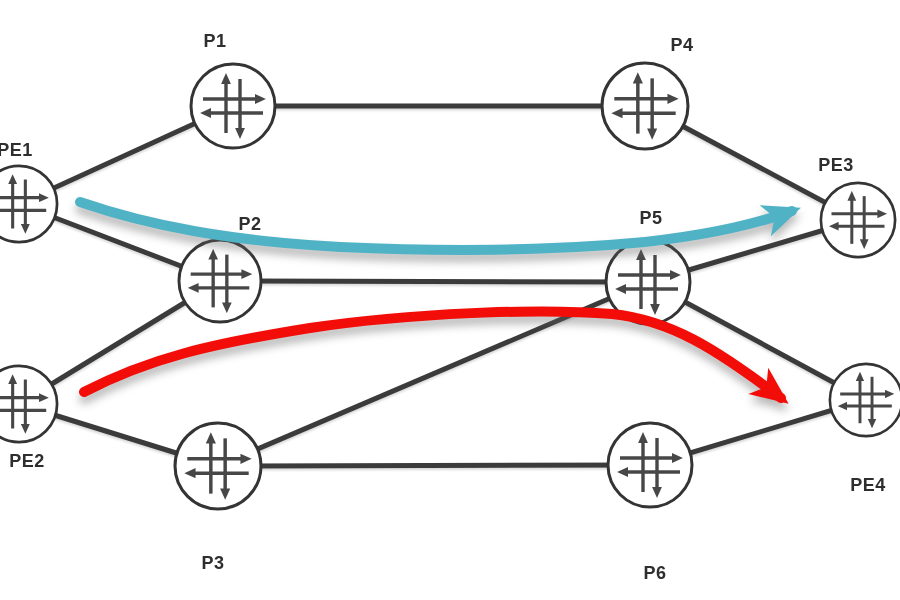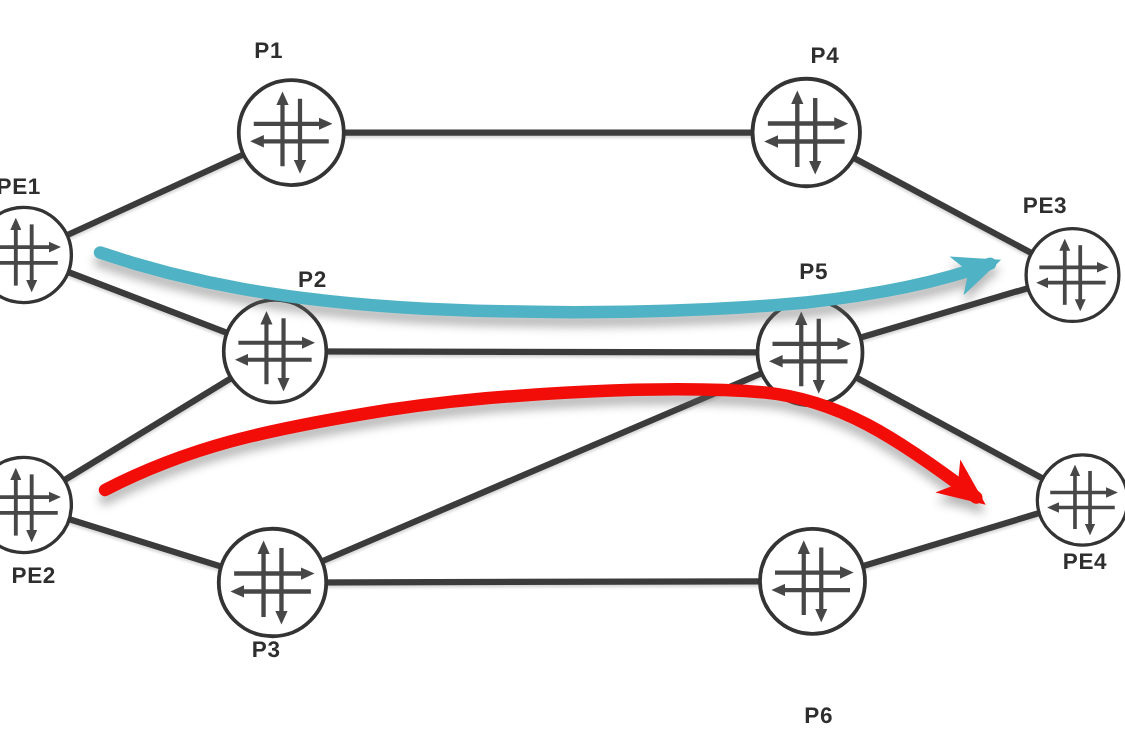--- a/index.html
+++ b/index.html
@@ -147,23 +147,23 @@
           <line x1="30" y1="7" x2="-23" y2="7" stroke="#474747" stroke-width="3.4" marker-end="url(#icon-head)"></line>
         </g>
       </g>
     <g id="lsp-layer">
         <path d="M 80 202 C 150 226, 230 241, 340 247 C 450 252, 560 250, 645 242 C 700 236, 748 227, 792 211" fill="none" stroke="#4fb3c5" stroke-width="10" stroke-linecap="round" marker-end="url(#head-teal)"></path>
         <path d="M 84 392 C 150 358, 210 344, 310 328 C 410 313, 540 308, 612 314 C 670 320, 715 348, 781 398" fill="none" stroke="#f30d08" stroke-width="10" stroke-linecap="round" marker-end="url(#head-red)"></path>
       </g>
   </svg>
   <div class="labels-layer" id="labels-layer">
       <div class="node-label" style="left: 215px; top: 41px;">P1</div>
-      <div class="node-label" style="left: 660px; top: 45px;">P4</div>
+      <div class="node-label" style="left: 682px; top: 45px;">P4</div>
       <div class="node-label" style="left: 15px; top: 150px;">PE1</div>
       <div class="node-label" style="left: 836px; top: 165px;">PE3</div>
       <div class="node-label" style="left: 210px; top: 224px; margin-left: 40px;">P2</div>
       <div class="node-label" style="left: 651px; top: 218px; text-align: right;">P5</div>
       <div class="node-label" style="left: 27px; top: 461px;">PE2</div>
-      <div class="node-label" style="left: 868px; top: 450px;">PE4</div>
-      <div class="node-label" style="left: 213px; top: 520px; text-align: right;">P3</div>
+      <div class="node-label" style="left: 868px; top: 485px;">PE4</div>
+      <div class="node-label" style="left: 213px; top: 563px; text-align: right;">P3</div>
       <div class="node-label" style="left: 655px; top: 545px; margin-top: 28px;">P6</div>
     </div>
 </div>
 
 </body></html>

